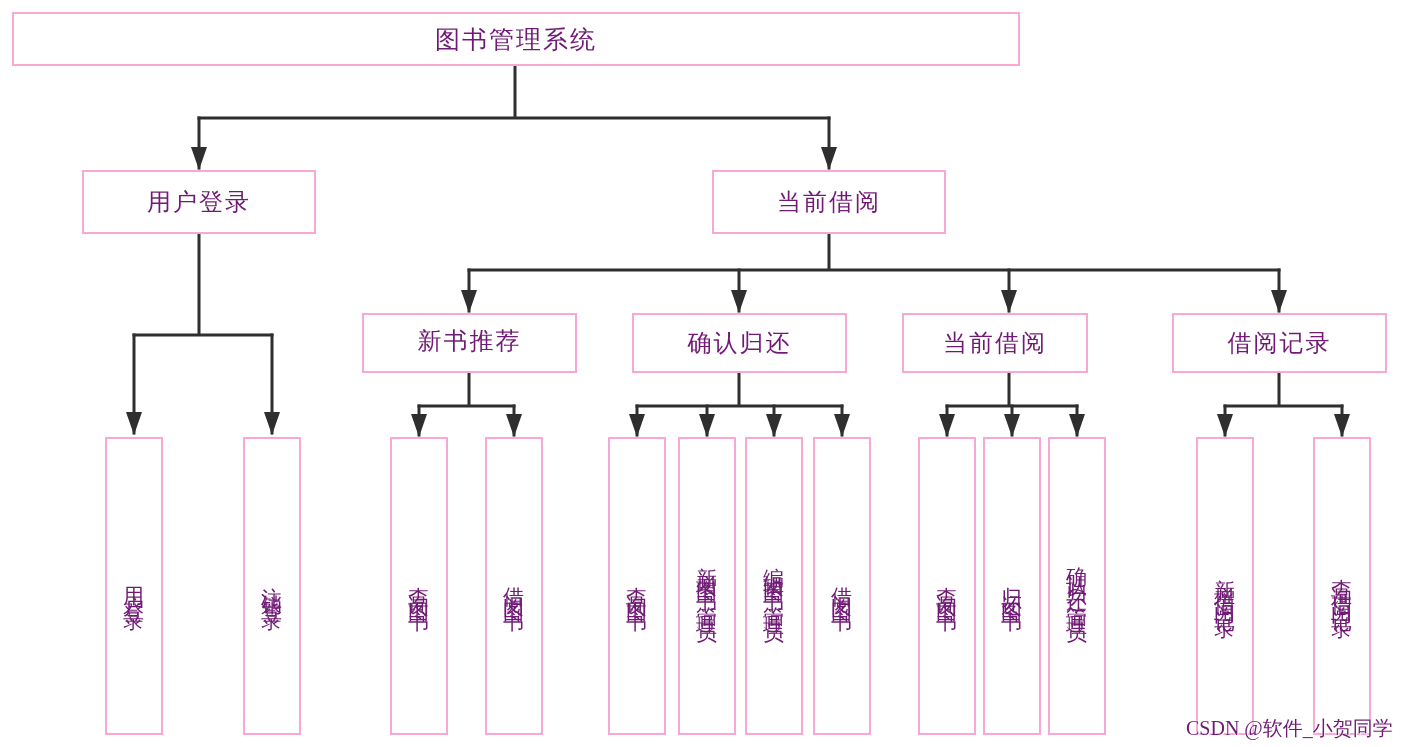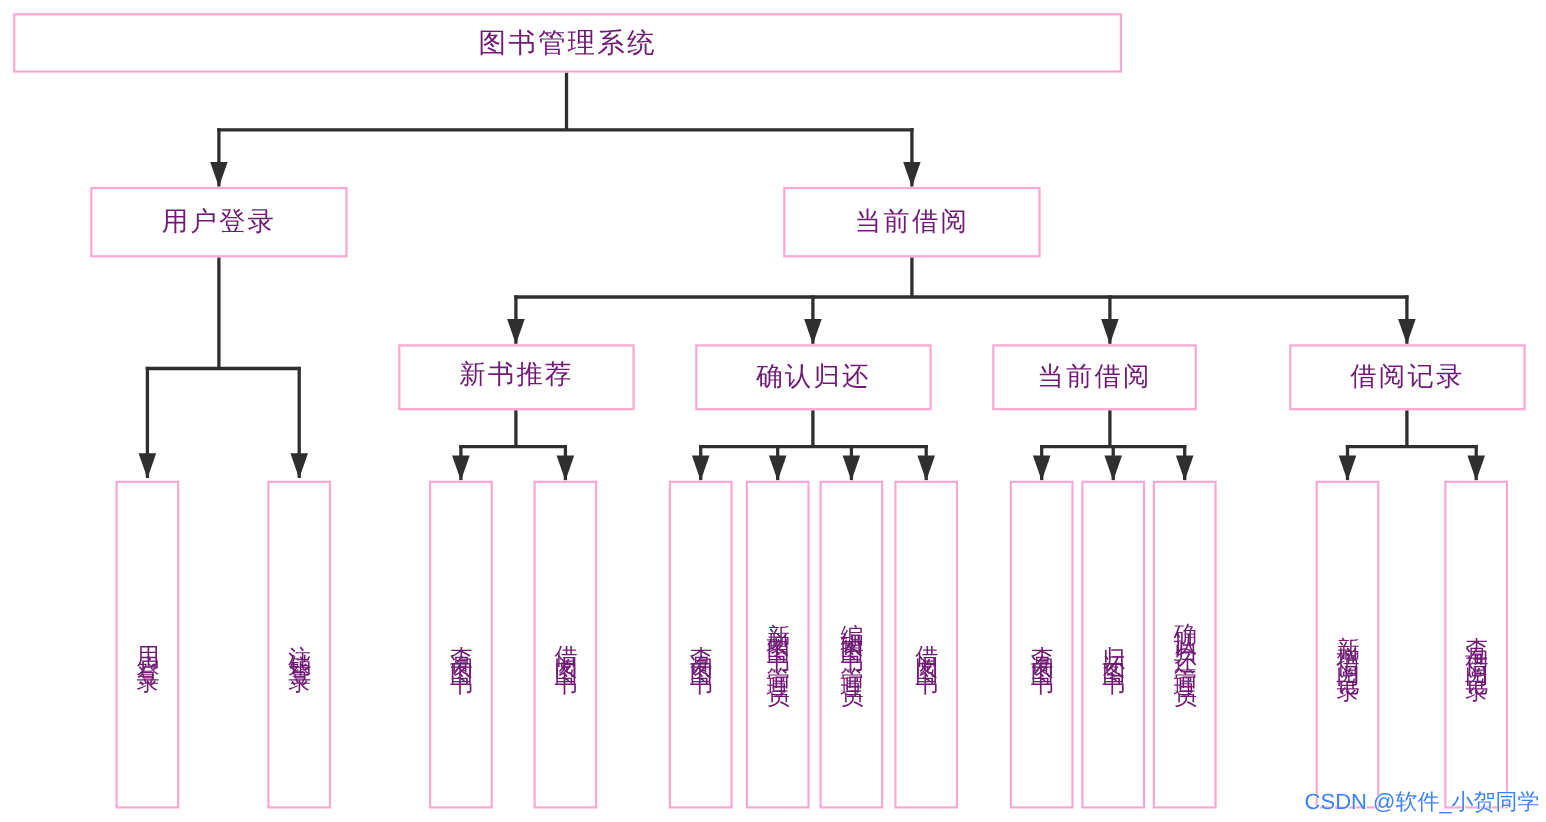--- a/index.html
+++ b/index.html
@@ -41,23 +41,24 @@
     font-size: 21px;
     letter-spacing: 8px;
     line-height: 1;
   }
   #watermark {
     position: absolute;
     left: 1186px;
     top: 715px;
     z-index: 5;
     font-size: 20px;
-    color: #3b82f6;
+    color: #701a75;
     text-shadow: 0 0 2px #ffffff, 1px 1px 0 #ffffff;
     white-space: nowrap;
+    font-family: Liberation Serif, serif;
   }
 </style>
 </head>
 <body>
 
 <div id="canvas">
 
   <svg id="connectors" width="1405" height="747" viewBox="0 0 1405 747" xmlns="http://www.w3.org/2000/svg">
     <defs>
       <marker id="arr" markerUnits="userSpaceOnUse" markerWidth="28" markerHeight="18" refX="21" refY="8" orient="auto">

